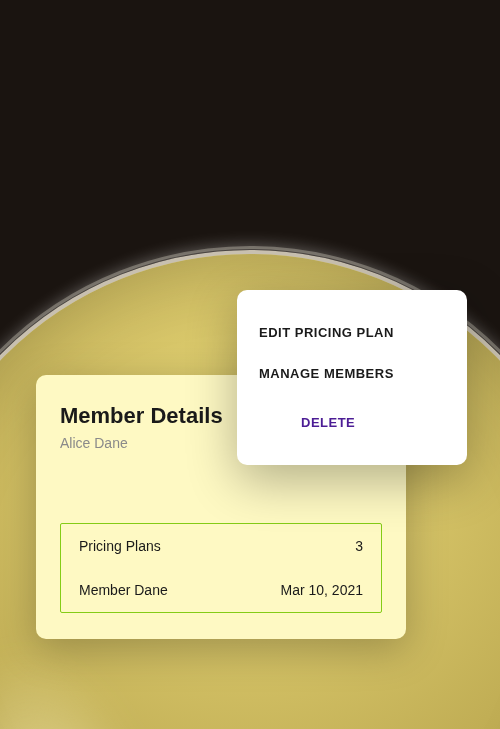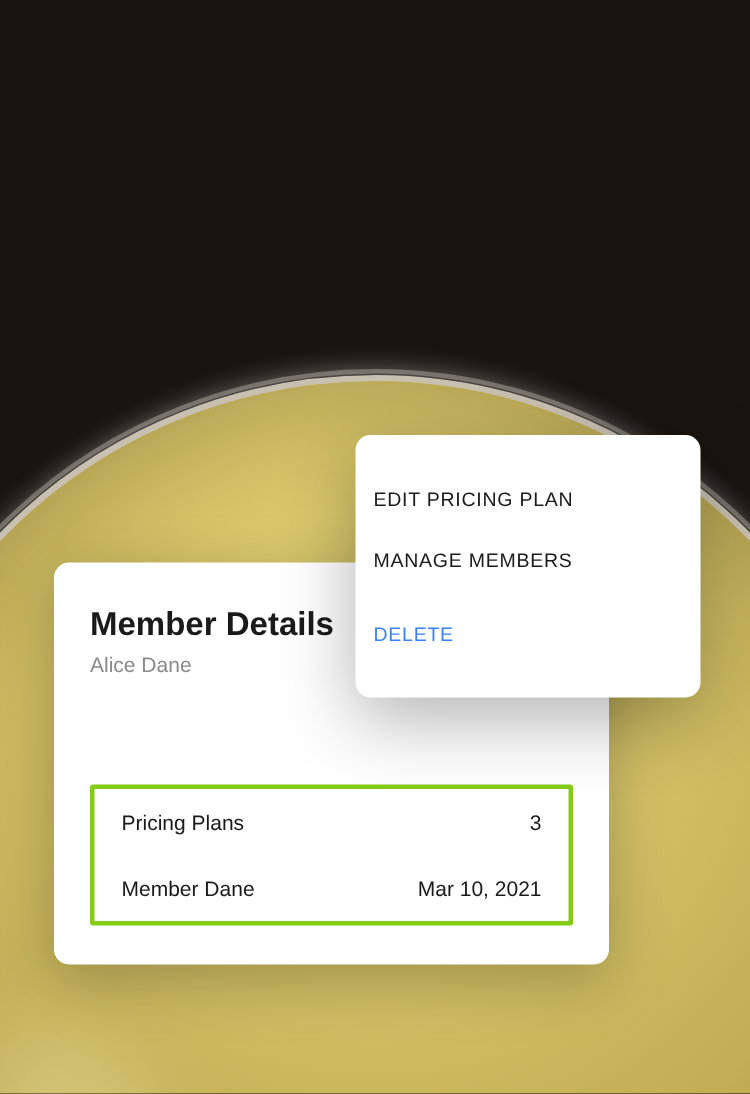--- a/index.html
+++ b/index.html
@@ -58,41 +58,41 @@
       background: radial-gradient(ellipse at center, rgba(255,248,200,0.6) 0%, rgba(255,248,200,0) 70%);
       transform: rotate(-15deg);
       filter: blur(15px);
     }
     
     .member-card {
       position: absolute;
       top: 375px;
       left: 36px;
       width: 370px;
-      background: #ffffff;
+      background: #fef9c3;
       border-radius: 10px;
       padding: 28px 24px 26px 24px;
       box-shadow: 0 10px 40px rgba(0,0,0,0.25);
     }
     
     .card-title {
       font-size: 22px;
       font-weight: 600;
       color: #1a1a1a;
       margin-bottom: 6px;
     }
     
     .card-subtitle {
       font-size: 14px;
       color: #8a8a8a;
       margin-bottom: 72px;
     }
     
     .details-table {
-      border: 3px solid #84cc16;
+      border: 1px solid #84cc16;
       border-radius: 2px;
     }
     
     .details-row {
       display: flex;
       justify-content: space-between;
       align-items: center;
       padding: 14px 18px;
     }
     
@@ -111,31 +111,32 @@
       top: 290px;
       left: 237px;
       width: 230px;
       background: #ffffff;
       border-radius: 10px;
       padding: 22px 0;
       box-shadow: 0 15px 50px rgba(0,0,0,0.3);
     }
     
     .menu-item {
-      padding: 13px 12px;
+      padding: 13px 22px;
       font-size: 13px;
-      font-weight: 400;
+      font-weight: 700;
       letter-spacing: 0.5px;
       color: #1a1a1a;
       cursor: pointer;
     }
     
     .menu-item.delete {
-      color: #3b82f6;
+      color: #4c1d95;
       margin-top: 8px;
+      margin-left: 42px;
     }
   </style>
 </head>
 <body>
 
 <div class="bg-upper"></div>
 <div class="bg-circle">
   <div class="bg-highlight"></div>
 </div>
 

